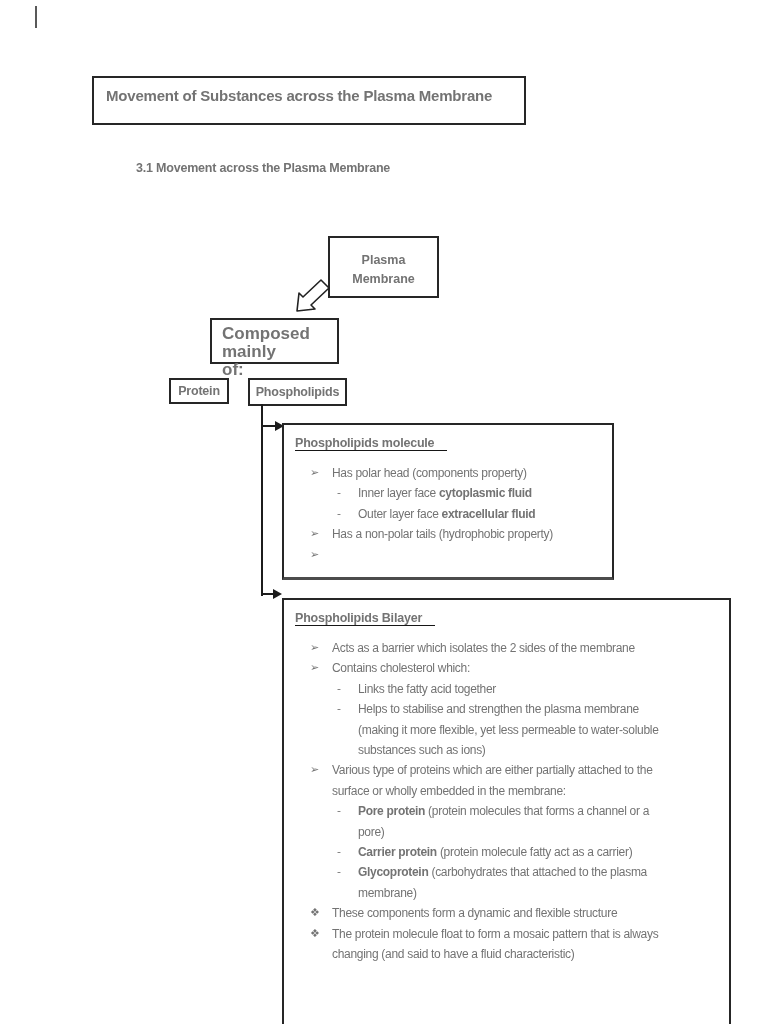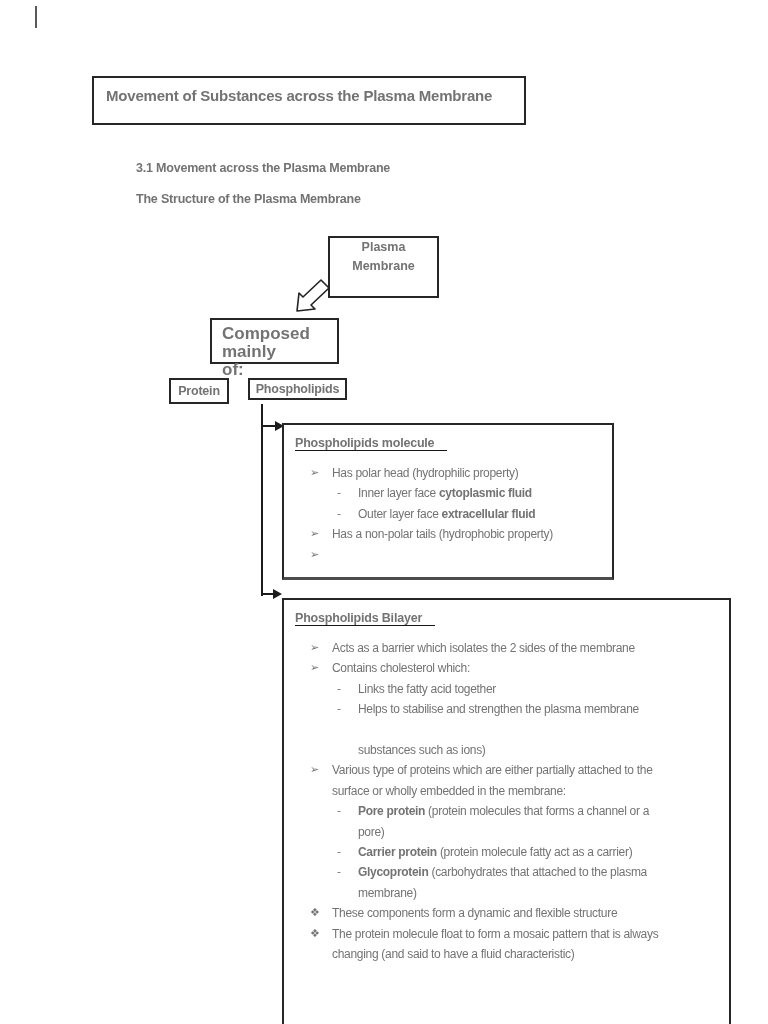--- a/index.html
+++ b/index.html
@@ -7,25 +7,25 @@
         font-family:"Liberation Sans","DejaVu Sans",sans-serif;color:#737373;}
   .abs{position:absolute;}
   .box{position:absolute;border:2px solid #262626;background:#ffffff;box-sizing:border-box;}
   
   #stray-mark{left:35px;top:6px;width:2px;height:22px;background:#595959;}
   #title-box{left:92px;top:76px;width:434px;height:49px;}
   #title-box .t{padding:9px 12px 0 12px;font-size:15px;font-weight:700;letter-spacing:-0.2px;}
   .heading{left:92px;font-size:12.5px;font-weight:700;letter-spacing:-0.2px;margin-left:44px;}
   
   #pm-box{left:328px;top:236px;width:111px;height:62px;text-align:center;}
-  #pm-box .lines{padding-top:0;font-size:12.5px;font-weight:700;line-height:19px;}
+  #pm-box .lines{padding-top:13px;font-size:12.5px;font-weight:700;line-height:19px;}
   #composed-box{left:210px;top:318px;width:129px;height:46px;}
   #composed-box .lines{padding:5px 0 0 10px;font-size:17px;font-weight:700;line-height:18px;}
   #protein-box{left:169px;top:378px;width:60px;height:26px;}
-  #phospholipids-box{left:248px;top:378px;width:99px;height:22px;}
+  #phospholipids-box{left:248px;top:378px;width:99px;height:28px;}
   .minibox-label{display:flex;align-items:center;justify-content:center;height:100%;
                  font-size:12.5px;font-weight:700;letter-spacing:-0.2px;}
   
   .line{position:absolute;background:#1c1c1c;}
   .arrowhead{position:absolute;width:0;height:0;border-top:5.5px solid transparent;
              border-bottom:5.5px solid transparent;border-left:9px solid #1c1c1c;}
   
   #molecule-box{left:282px;top:423px;width:332px;height:157px;border-bottom-width:3px;border-bottom-color:#4c4c4c;}
   #bilayer-box{left:282px;top:598px;width:449px;height:515px;border-bottom-width:3px;border-bottom-color:#6e6e6e;}
   .content-title{display:inline-block;margin:11px 0 0 11px;font-size:12.5px;font-weight:700;
@@ -47,21 +47,20 @@
 
 <div id="page">
 
   <div id="stray-mark" class="abs"></div>
 
   <div id="title-box" class="box">
     <div class="t">Movement of Substances across the Plasma Membrane</div>
   </div>
 
   <div class="abs heading" style="top:161px;">3.1 Movement across the Plasma Membrane</div>
-  <div class="abs heading" style="top:192px;">The Structure of the Plasma Membrane</div>
 
   <div id="pm-box" class="box">
     <div class="lines">
       <div>Plasma</div>
       <div>Membrane</div>
     </div>
   </div>
 
   <svg id="block-arrow" class="abs" width="46" height="44" viewBox="0 0 46 44">
     <polygon points="30,4 38,12 20,29 24,33 6,35 8,17 12,21" fill="#ffffff" stroke="#222222" stroke-width="1.6" stroke-linejoin="round"></polygon>
@@ -85,21 +84,21 @@
   <div class="line" style="left:261px;top:425px;width:16px;height:2px;"></div>
   <div class="arrowhead" style="left:275px;top:420.5px;"></div>
   <div class="line" style="left:261px;top:593px;width:14px;height:2px;"></div>
   <div class="arrowhead" style="left:273px;top:588.5px;"></div>
 
   <div id="molecule-box" class="box">
     <span class="content-title">Phospholipids molecule</span>
     <div class="list">
         <div class="li lv1">
           <span class="bullet">➢</span>
-          <span class="txt"><span>Has polar head (hydrophilic property)</span></span>
+          <span class="txt"><span>Has polar head (components property)</span></span>
         </div>
         <div class="li lv2">
           <span class="bullet">-</span>
           <span class="txt"><span>Inner layer face </span><span class="b">cytoplasmic fluid</span></span>
         </div>
         <div class="li lv2">
           <span class="bullet">-</span>
           <span class="txt"><span>Outer layer face </span><span class="b">extracellular fluid</span></span>
         </div>
         <div class="li lv1">
@@ -122,21 +121,21 @@
         <div class="li lv1">
           <span class="bullet">➢</span>
           <span class="txt"><span>Contains cholesterol which:</span></span>
         </div>
         <div class="li lv2">
           <span class="bullet">-</span>
           <span class="txt"><span>Links the fatty acid together</span></span>
         </div>
         <div class="li lv2">
           <span class="bullet">-</span>
-          <span class="txt"><span>Helps to stabilise and strengthen the plasma membrane</span><br><br><span>substances such as ions)</span></span>
+          <span class="txt"><span>Helps to stabilise and strengthen the plasma membrane</span><br><span>(making it more flexible, yet less permeable to water-soluble</span><br><span>substances such as ions)</span></span>
         </div>
         <div class="li lv1">
           <span class="bullet">➢</span>
           <span class="txt"><span>Various type of proteins which are either partially attached to the</span><br><span>surface or wholly embedded in the membrane:</span></span>
         </div>
         <div class="li lv2">
           <span class="bullet">-</span>
           <span class="txt"><span class="b">Pore protein</span><span> (protein molecules that forms a channel or a</span><br><span>pore)</span></span>
         </div>
         <div class="li lv2">

